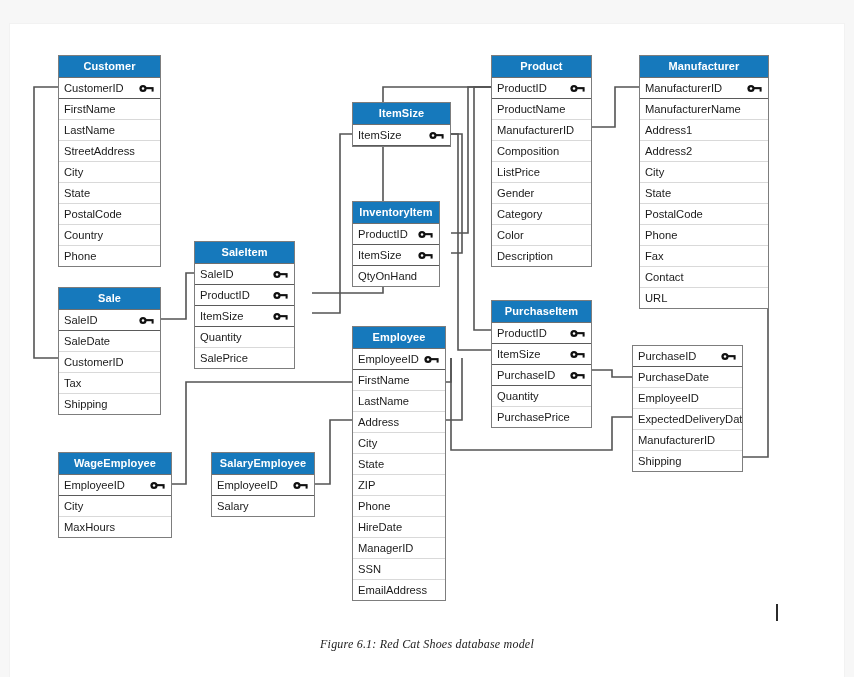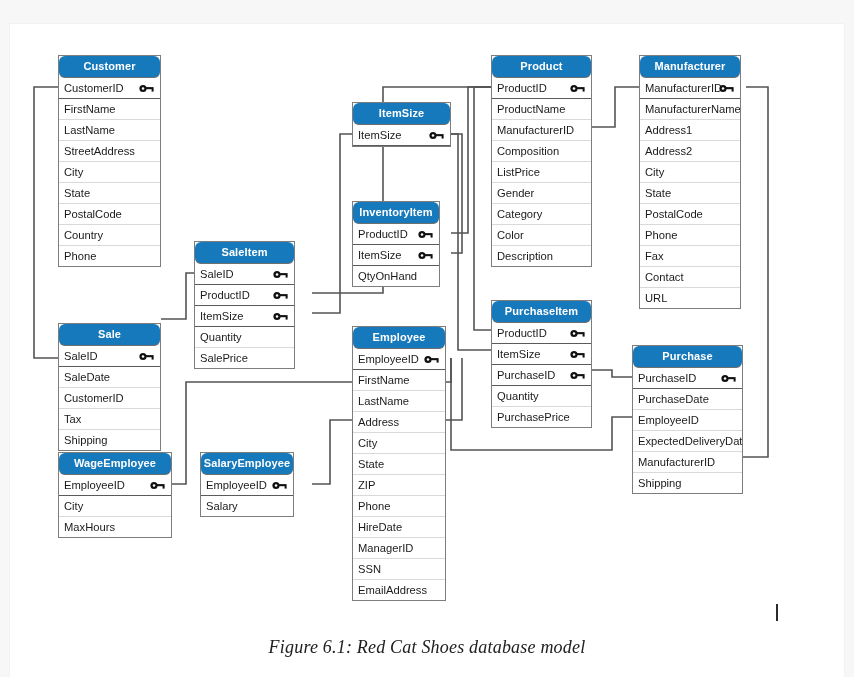--- a/index.html
+++ b/index.html
@@ -50,21 +50,20 @@
     line-height: 21px;
     background: #1679bc;
     color: #ffffff;
     font-size: 11px;
     font-weight: bold;
     text-align: center;
     letter-spacing: .1px;
     white-space: nowrap;
     overflow: hidden;
     border-bottom: 1px solid #6f6f6f;
-    border-radius: 6px;
   }
   .field {
     position: relative;
     height: 20px;
     line-height: 20px;
     font-size: 11.2px;
     color: #1a1a1a;
     padding-left: 5px;
     padding-right: 22px;
     border-bottom: 1px solid #d9d9d9;
@@ -85,21 +84,21 @@
     height: 9px;
   }
   .caption {
     position: absolute;
     left: 0;
     top: 637px;
     width: 854px;
     text-align: center;
     font-family: "Liberation Serif", serif;
     font-style: italic;
-    font-size: 18px;
+    font-size: 12px;
     color: #202020;
     letter-spacing: .2px;
   }
   .cursor-tick {
     position: absolute;
     left: 776px;
     top: 604px;
     width: 2px;
     height: 17px;
     background: #2b2b2b;
@@ -140,21 +139,21 @@
           </svg></div>
         <div class="field"><span>FirstName</span></div>
         <div class="field"><span>LastName</span></div>
         <div class="field"><span>StreetAddress</span></div>
         <div class="field"><span>City</span></div>
         <div class="field"><span>State</span></div>
         <div class="field"><span>PostalCode</span></div>
         <div class="field"><span>Country</span></div>
         <div class="field"><span>Phone</span></div>
       </div>
-      <div class="entity" style="left: 58px; top: 287px; width: 103px; margin-top: 36px;">
+      <div class="entity" style="left: 58px; top: 287px; width: 103px;">
         <div class="entity-header">Sale</div>
         <div class="field pk"><span>SaleID</span><svg class="key-icon" viewBox="0 0 15 9">
             <circle cx="4" cy="4.5" r="3.6" fill="#111"></circle>
             <circle cx="4" cy="4.5" r="1.25" fill="#fff"></circle>
             <rect x="6.4" y="3.1" width="8.2" height="2.1" fill="#111"></rect>
             <rect x="12.6" y="5.0" width="2.0" height="2.6" fill="#111"></rect>
           </svg></div>
         <div class="field"><span>SaleDate</span></div>
         <div class="field"><span>CustomerID</span></div>
         <div class="field"><span>Tax</span></div>
@@ -187,21 +186,21 @@
           </svg></div>
         <div class="field pk"><span>ItemSize</span><svg class="key-icon" viewBox="0 0 15 9">
             <circle cx="4" cy="4.5" r="3.6" fill="#111"></circle>
             <circle cx="4" cy="4.5" r="1.25" fill="#fff"></circle>
             <rect x="6.4" y="3.1" width="8.2" height="2.1" fill="#111"></rect>
             <rect x="12.6" y="5.0" width="2.0" height="2.6" fill="#111"></rect>
           </svg></div>
         <div class="field"><span>Quantity</span></div>
         <div class="field"><span>SalePrice</span></div>
       </div>
-      <div class="entity" style="left: 200px; top: 452px; width: 94px;">
+      <div class="entity" style="left: 211px; top: 452px; width: 104px;">
         <div class="entity-header">SalaryEmployee</div>
         <div class="field pk"><span>EmployeeID</span><svg class="key-icon" viewBox="0 0 15 9">
             <circle cx="4" cy="4.5" r="3.6" fill="#111"></circle>
             <circle cx="4" cy="4.5" r="1.25" fill="#fff"></circle>
             <rect x="6.4" y="3.1" width="8.2" height="2.1" fill="#111"></rect>
             <rect x="12.6" y="5.0" width="2.0" height="2.6" fill="#111"></rect>
           </svg></div>
         <div class="field"><span>Salary</span></div>
       </div>
       <div class="entity" style="left: 352px; top: 102px; width: 99px;">
@@ -282,41 +281,40 @@
           </svg></div>
         <div class="field pk"><span>PurchaseID</span><svg class="key-icon" viewBox="0 0 15 9">
             <circle cx="4" cy="4.5" r="3.6" fill="#111"></circle>
             <circle cx="4" cy="4.5" r="1.25" fill="#fff"></circle>
             <rect x="6.4" y="3.1" width="8.2" height="2.1" fill="#111"></rect>
             <rect x="12.6" y="5.0" width="2.0" height="2.6" fill="#111"></rect>
           </svg></div>
         <div class="field"><span>Quantity</span></div>
         <div class="field"><span>PurchasePrice</span></div>
       </div>
-      <div class="entity" style="left: 639px; top: 55px; width: 102px;">
+      <div class="entity" style="left: 639px; top: 55px; width: 130px;">
         <div class="entity-header">Manufacturer</div>
         <div class="field pk"><span>ManufacturerID</span><svg class="key-icon" viewBox="0 0 15 9">
             <circle cx="4" cy="4.5" r="3.6" fill="#111"></circle>
             <circle cx="4" cy="4.5" r="1.25" fill="#fff"></circle>
             <rect x="6.4" y="3.1" width="8.2" height="2.1" fill="#111"></rect>
             <rect x="12.6" y="5.0" width="2.0" height="2.6" fill="#111"></rect>
           </svg></div>
         <div class="field"><span>ManufacturerName</span></div>
         <div class="field"><span>Address1</span></div>
         <div class="field"><span>Address2</span></div>
         <div class="field"><span>City</span></div>
         <div class="field"><span>State</span></div>
         <div class="field"><span>PostalCode</span></div>
         <div class="field"><span>Phone</span></div>
         <div class="field"><span>Fax</span></div>
         <div class="field"><span>Contact</span></div>
         <div class="field"><span>URL</span></div>
       </div>
       <div class="entity" style="left: 632px; top: 345px; width: 111px;">
-        <div class="entity-header">Purchase</div>
         <div class="field pk"><span>PurchaseID</span><svg class="key-icon" viewBox="0 0 15 9">
             <circle cx="4" cy="4.5" r="3.6" fill="#111"></circle>
             <circle cx="4" cy="4.5" r="1.25" fill="#fff"></circle>
             <rect x="6.4" y="3.1" width="8.2" height="2.1" fill="#111"></rect>
             <rect x="12.6" y="5.0" width="2.0" height="2.6" fill="#111"></rect>
           </svg></div>
         <div class="field"><span>PurchaseDate</span></div>
         <div class="field"><span>EmployeeID</span></div>
         <div class="field"><span>ExpectedDeliveryDate</span></div>
         <div class="field"><span>ManufacturerID</span></div>

